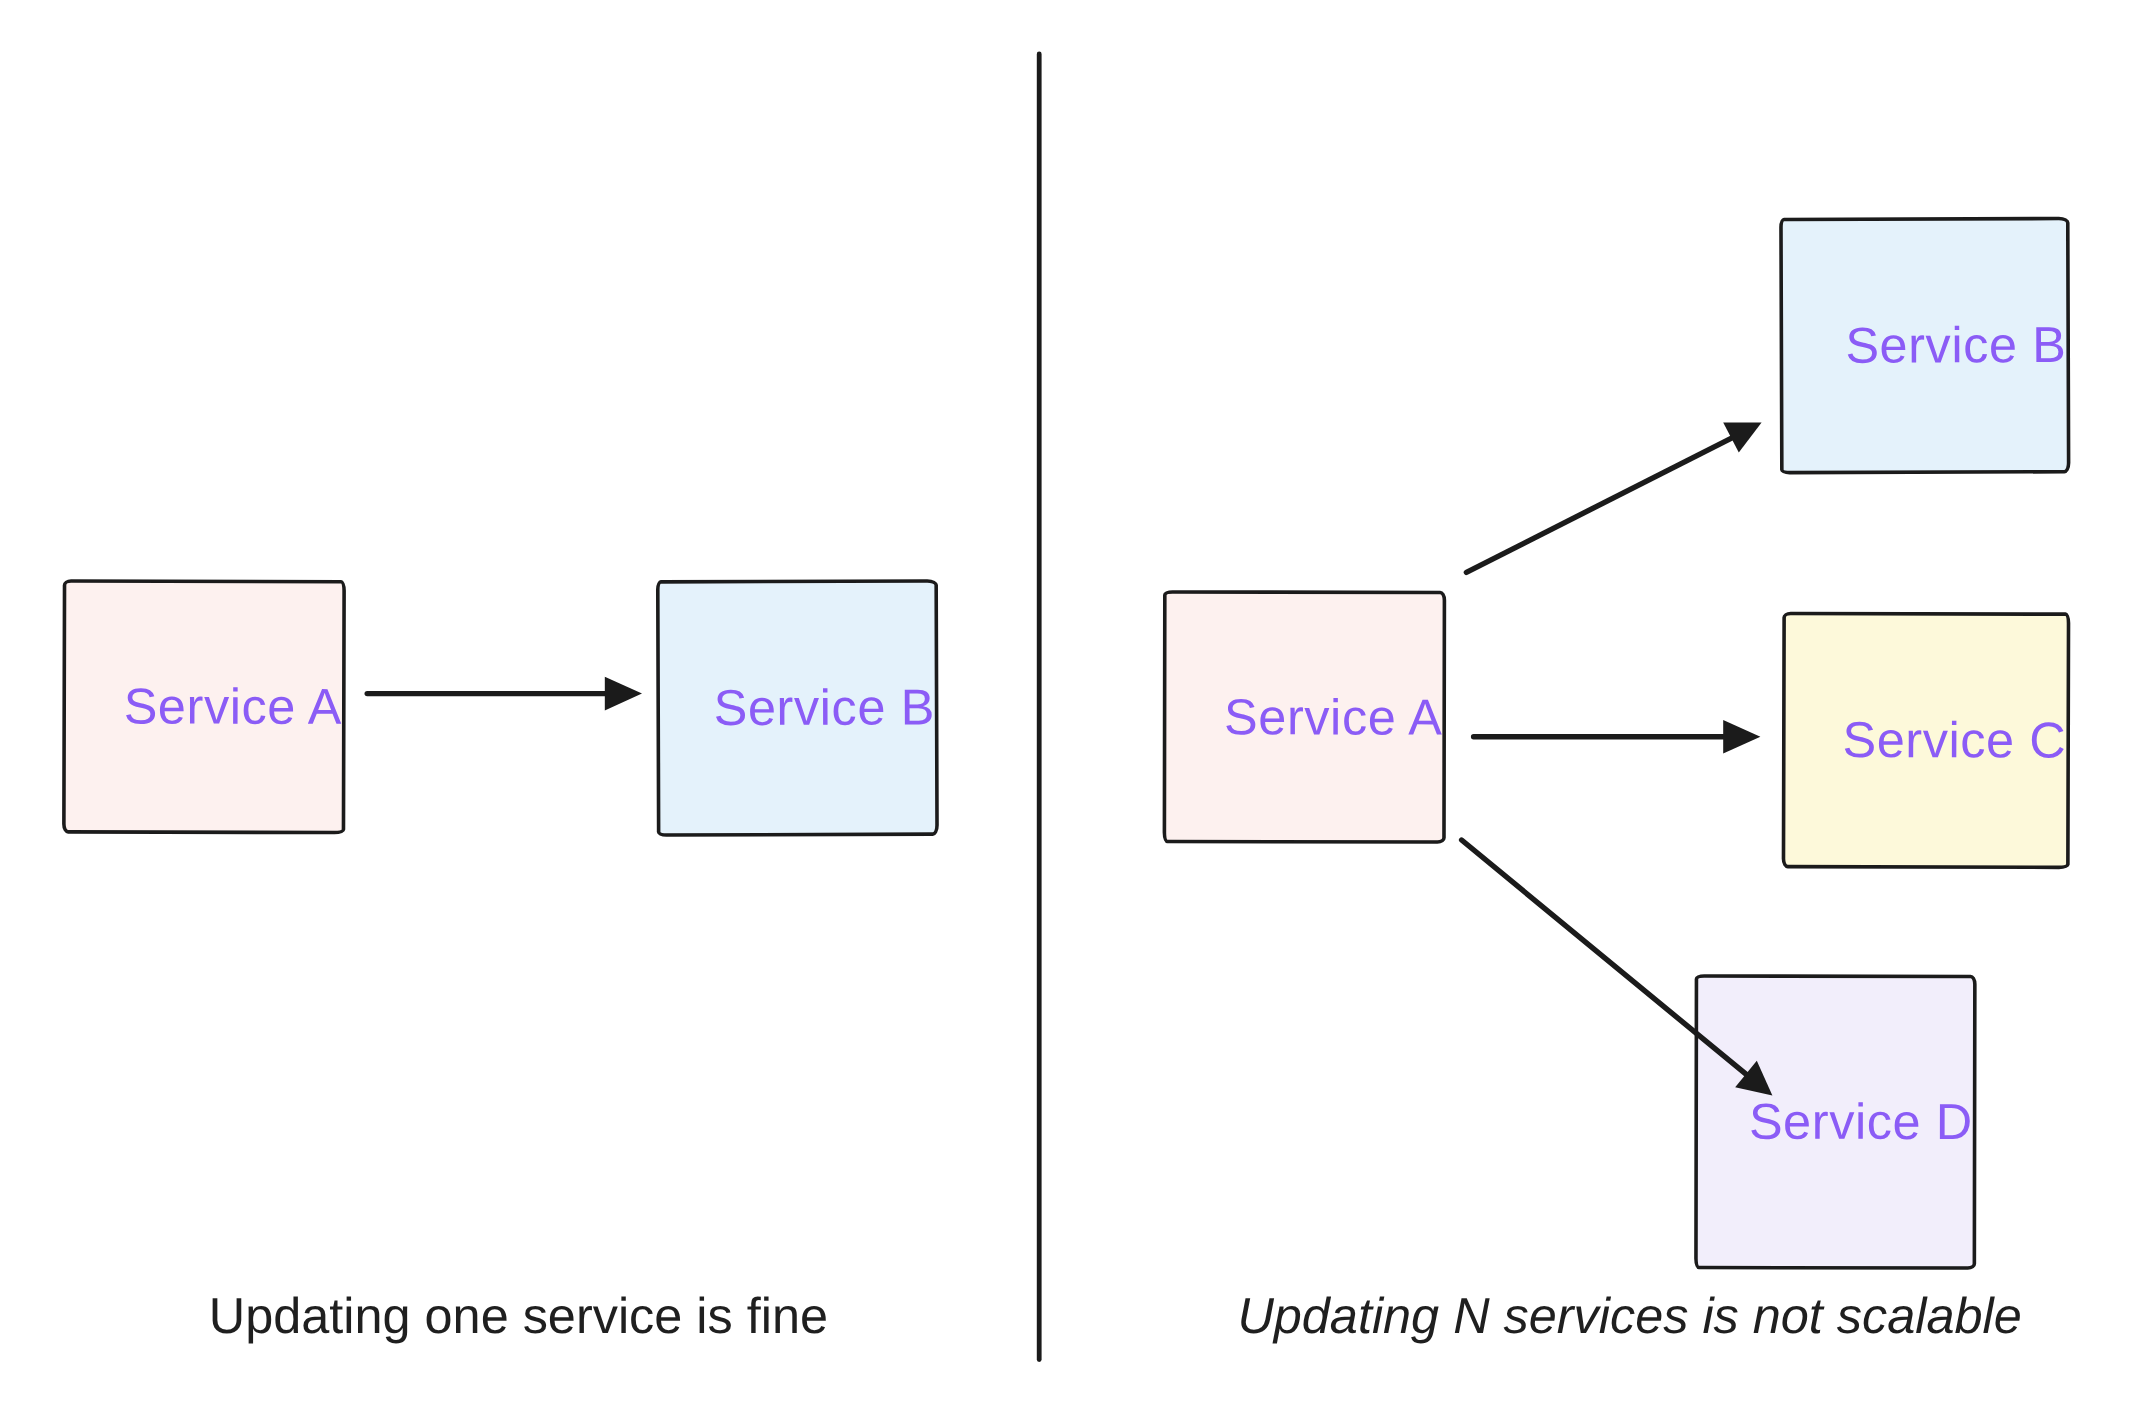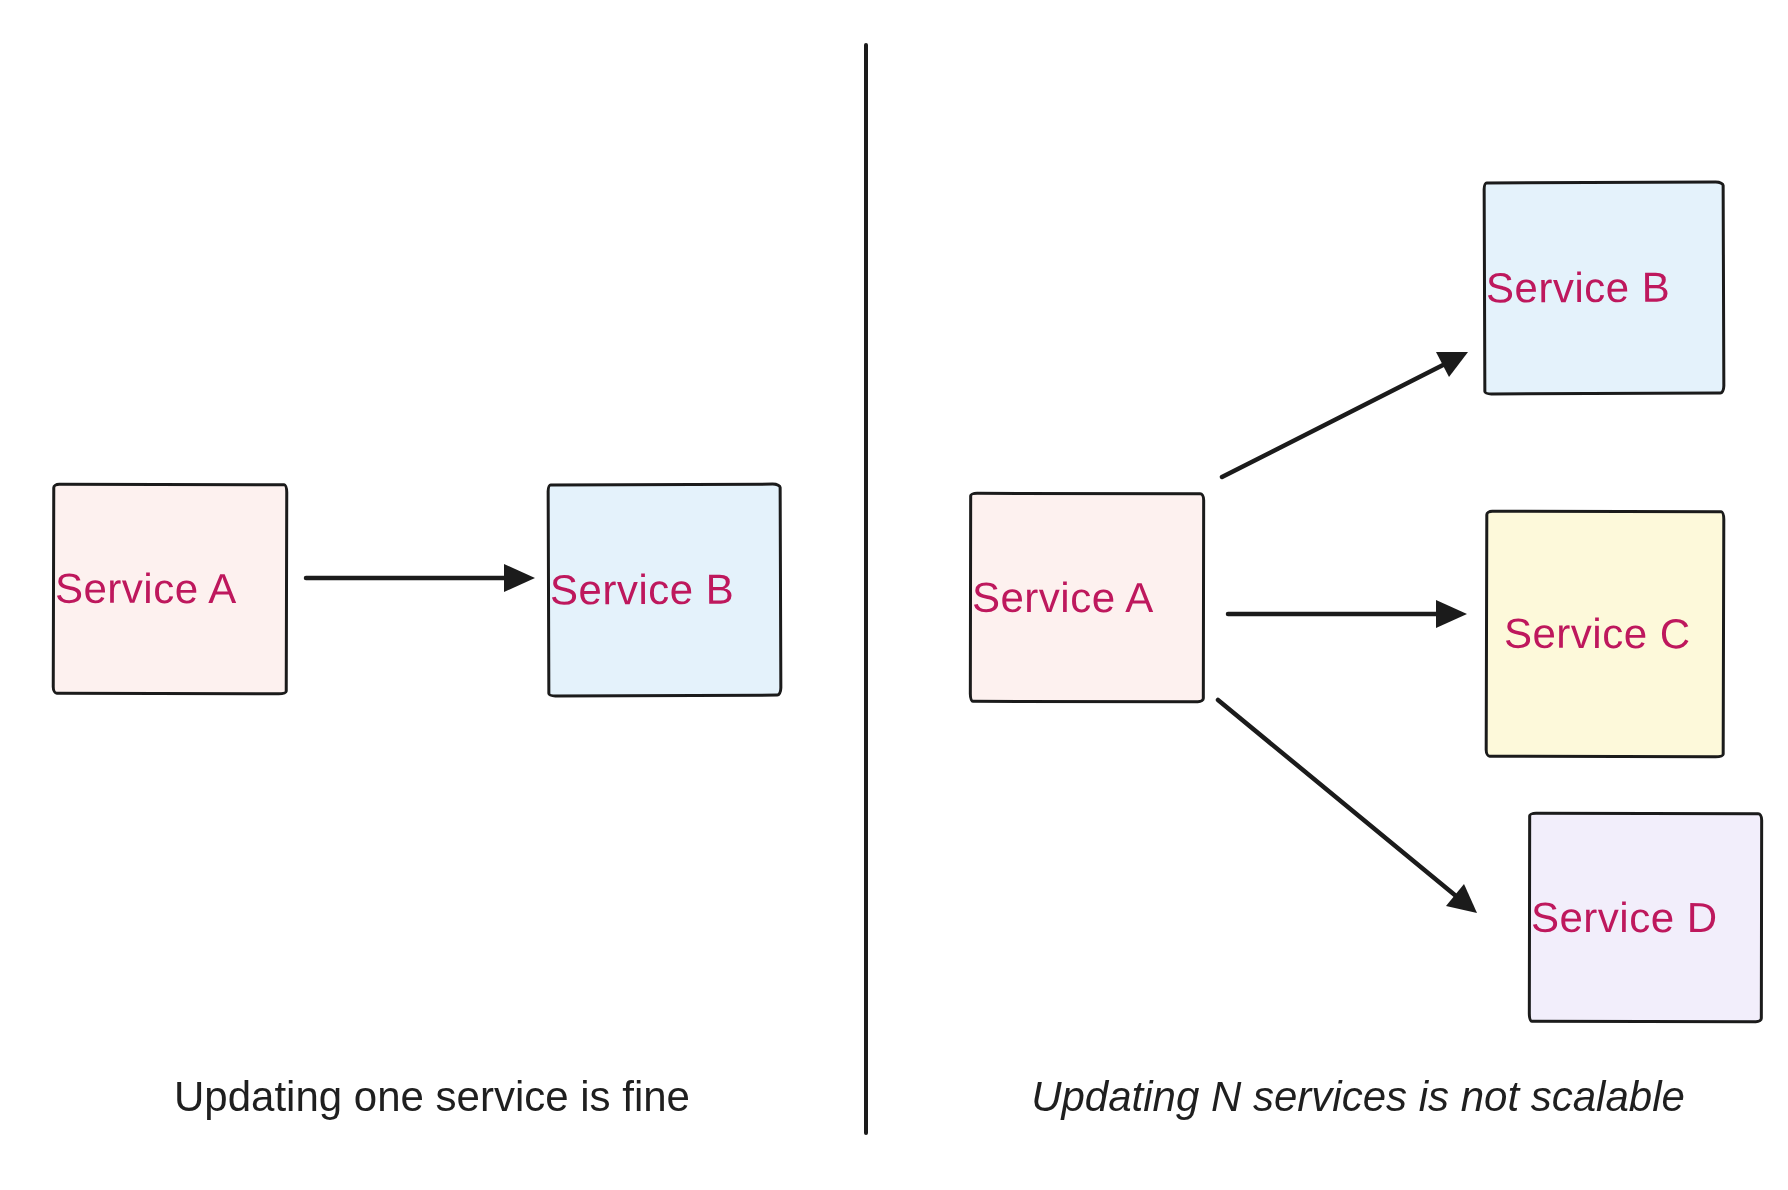--- a/index.html
+++ b/index.html
@@ -11,36 +11,36 @@
     font-family: "Liberation Sans", sans-serif;
     color: #1b1b1b;
     overflow: hidden;
   }
   .service-box {
     position: absolute;
     box-sizing: border-box;
     border: 3.5px solid #1b1b1b;
     display: flex;
     align-items: center;
-    justify-content: flex-start;
+    justify-content: flex-end;
     font-size: 42px;
     letter-spacing: 0.5px;
-    color: #be185d;
+    color: #8b5cf6;
   }
   
   .wob-a { border-radius: 7px 4px 9px 5px / 5px 9px 4px 8px; transform: rotate(0.15deg); }
   .wob-b { border-radius: 4px 9px 5px 8px / 8px 5px 9px 4px; transform: rotate(-0.2deg); }
   .wob-c { border-radius: 8px 5px 7px 4px / 4px 8px 5px 9px; transform: rotate(0.1deg); }
 
   #box-l-a { left: 52px;   top: 483px; width: 236px; height: 212px; }
   #box-l-b { left: 547px;  top: 483px; width: 235px; height: 214px; }
   #box-r-a { left: 969px;  top: 492px; width: 236px; height: 211px; }
   #box-r-b { left: 1483px; top: 181px; width: 242px; height: 214px; }
-  #box-r-c { left: 1485px; top: 510px; width: 240px; height: 248px; padding-left: 16px; }
-  #box-r-d { left: 1528px; top: 812px; width: 235px; height: 211px; }
+  #box-r-c { left: 1485px; top: 510px; width: 240px; height: 214px; padding-left: 16px; }
+  #box-r-d { left: 1412px; top: 812px; width: 235px; height: 246px; }
 
   .divider {
     position: absolute;
     left: 864px;
     top: 43px;
     width: 4px;
     height: 1092px;
     background: #1b1b1b;
     border-radius: 2px;
   }

